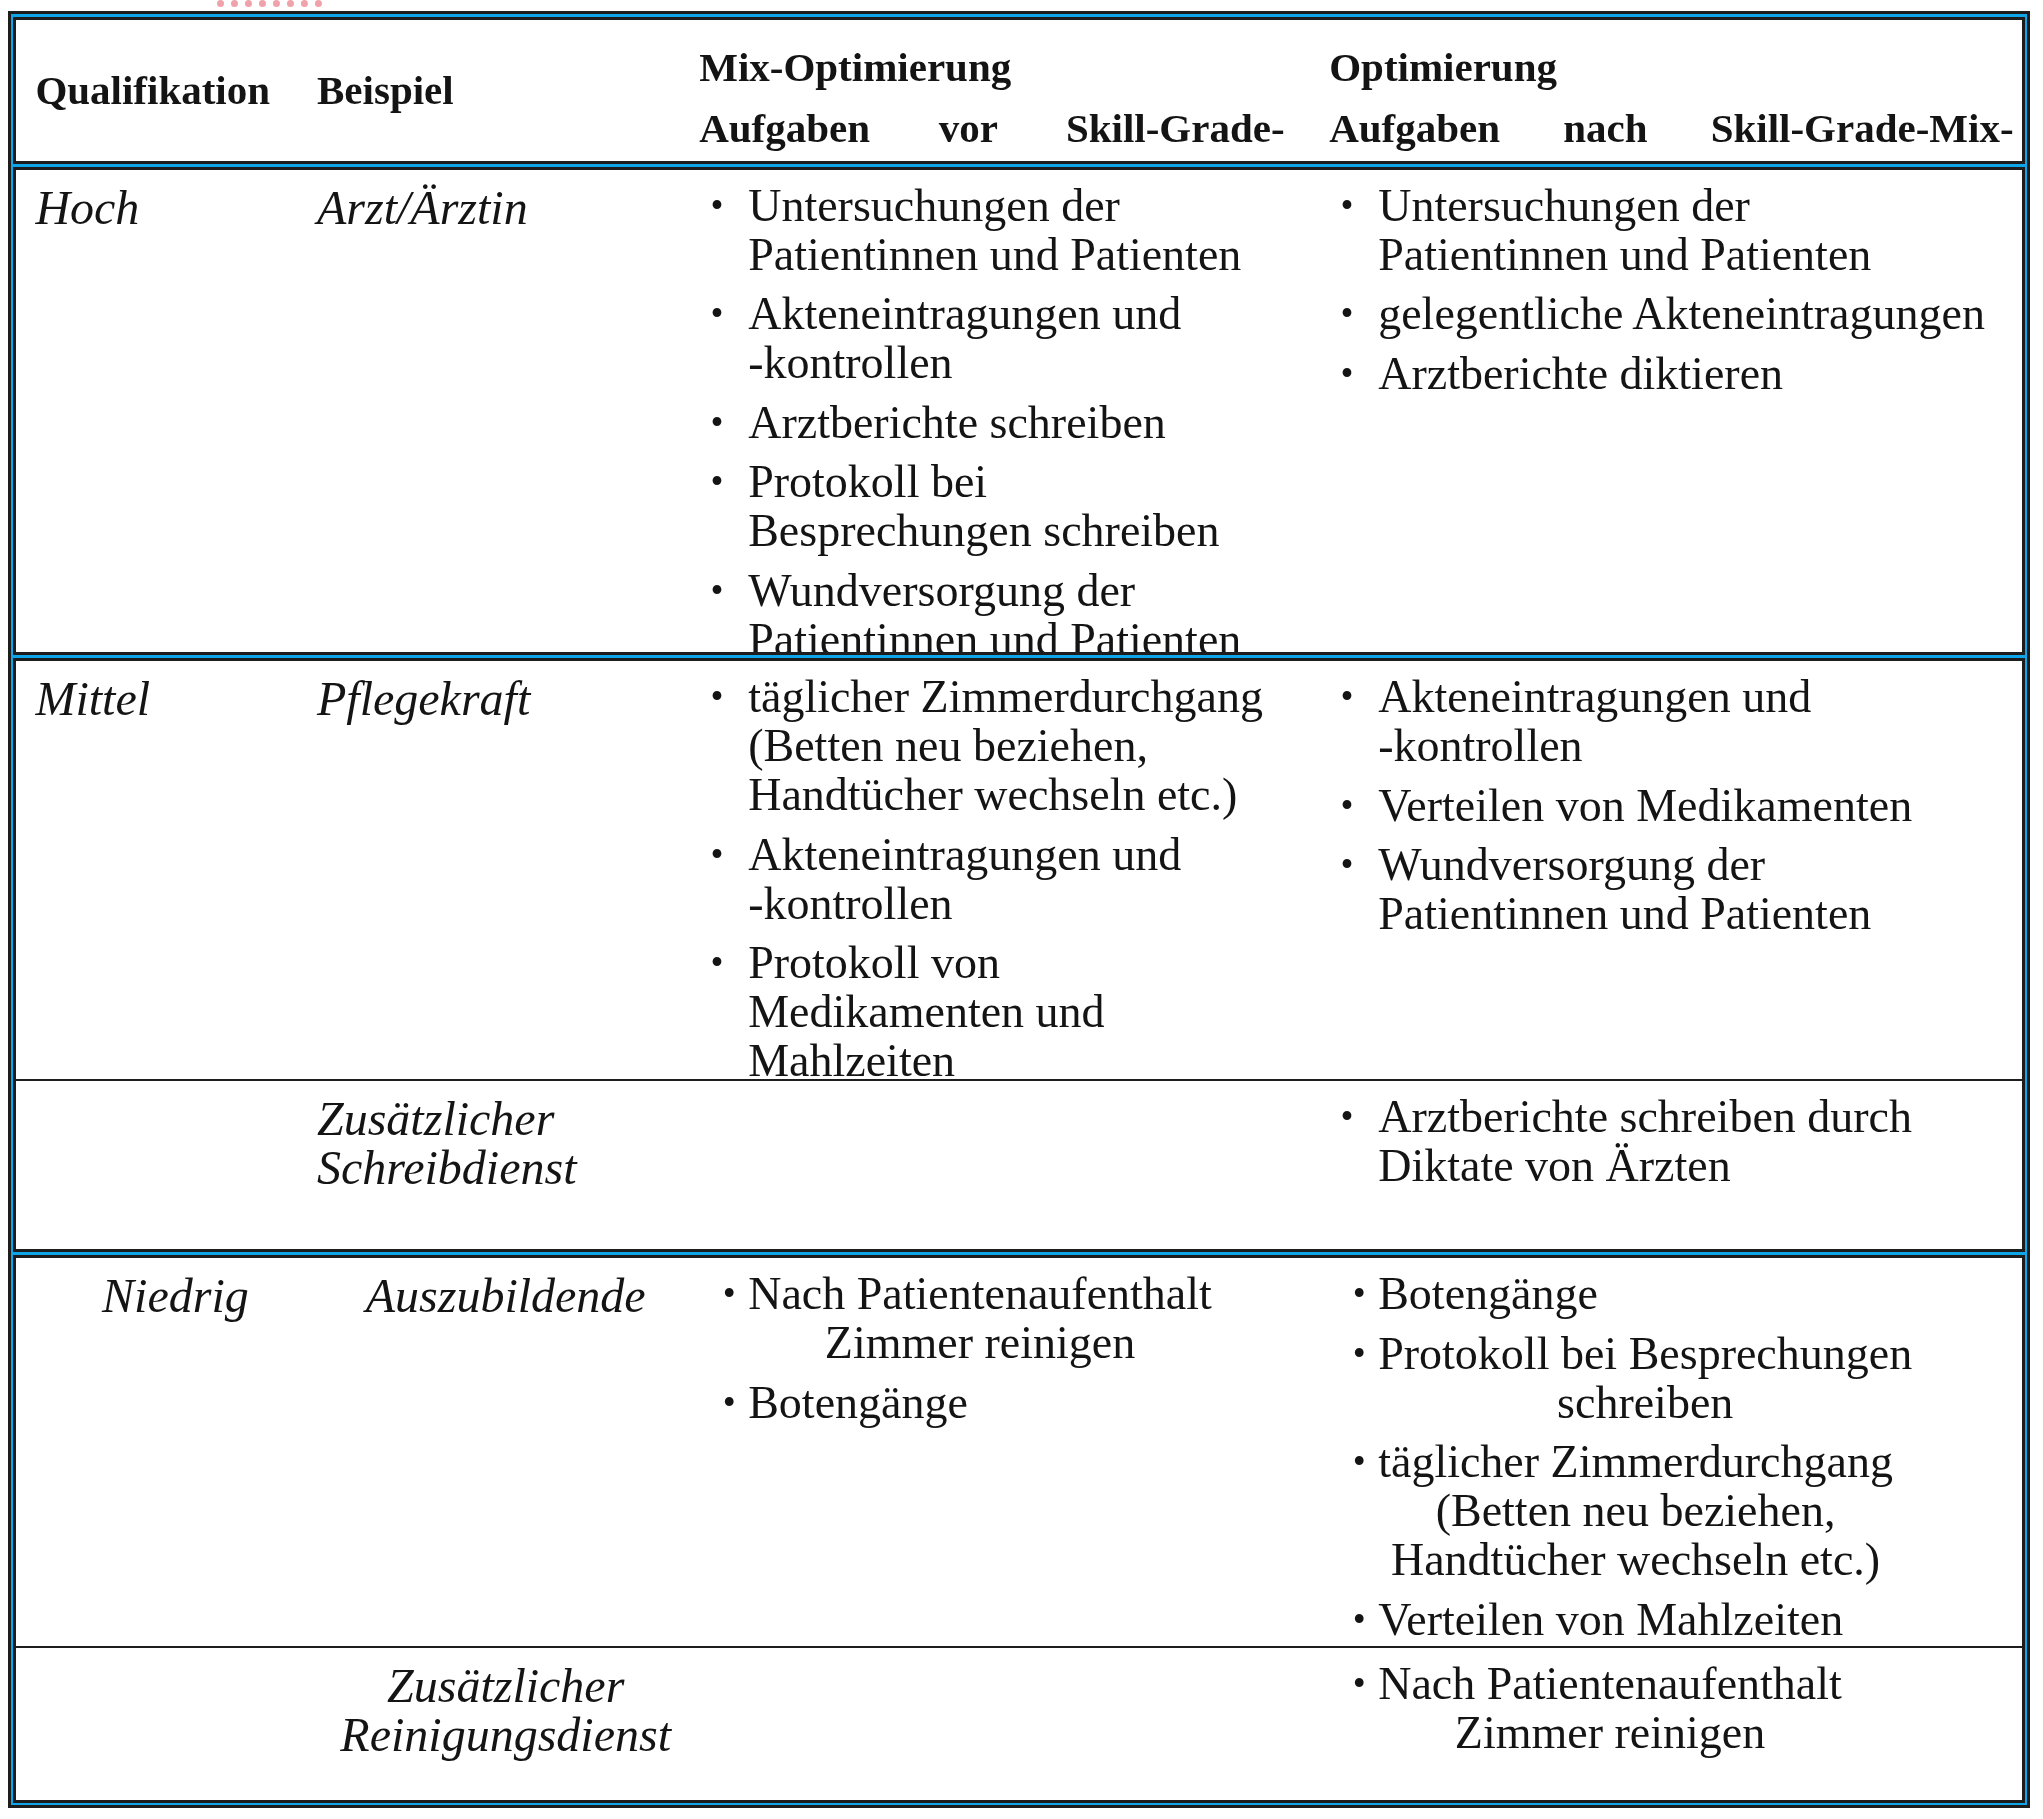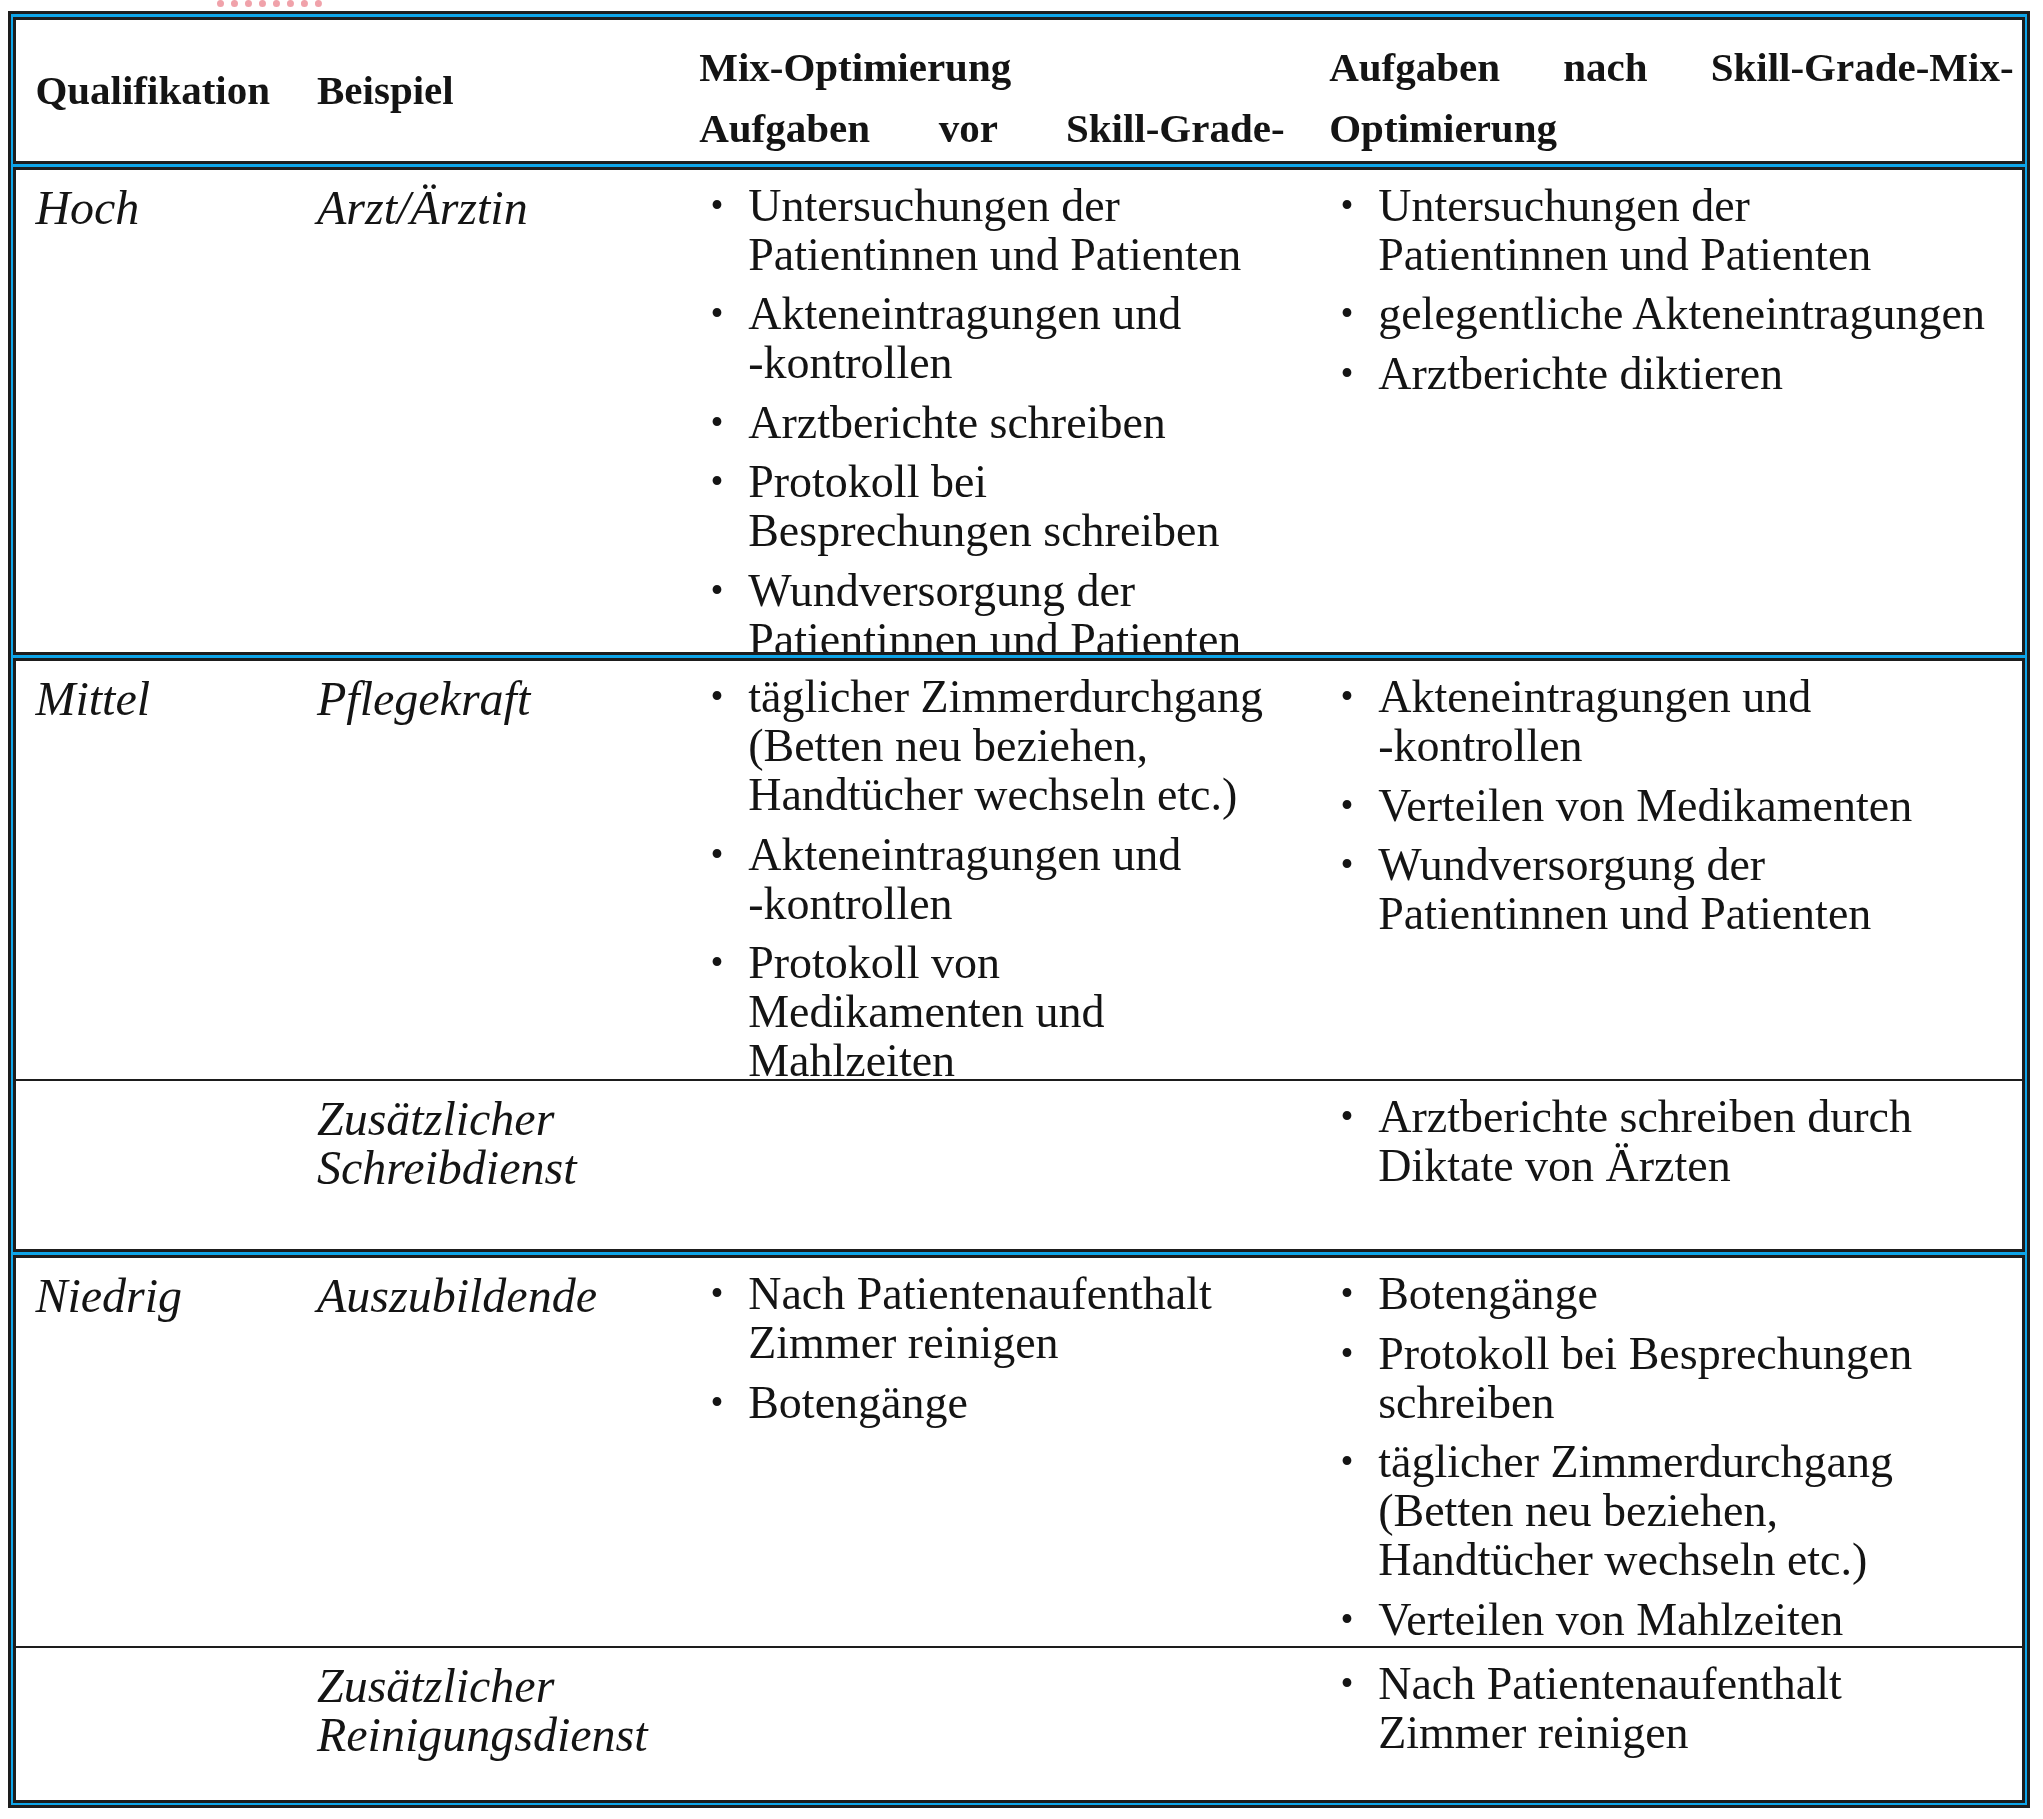--- a/index.html
+++ b/index.html
@@ -43,21 +43,21 @@
   .section {
     box-sizing: border-box;
     border: 3.2px solid #1d1d1d;
     margin: 1.6px 2.4px;
     overflow: hidden;
     background: #ffffff;
   }
   .sec-header  { height: 147px; display: flex; }
   .sec-hoch    { height: 488px; display: flex; }
   .sec-mittel  { height: 594px; display: flex; flex-direction: column; }
-  .sec-niedrig { flex: 1; display: flex; flex-direction: column; }
+  .sec-niedrig { flex: 1; display: flex; flex-direction: column; text-align: center; }
 
   .rowgrid { display: flex; width: 100%; }
   .sec-mittel  .main { height: 418px; overflow: hidden; }
   .sec-niedrig .main { height: 388px; overflow: hidden; }
   .subrow {
     flex: 1;
     border-top: 2.4px solid #1d1d1d;
     overflow: hidden;
   }
 
@@ -124,22 +124,22 @@
       <span class="head-label">Qualifikation</span>
     </div>
     <div class="c2">
       <span class="head-label">Beispiel</span>
     </div>
     <div class="c3">
       <div class="head-label l2">Mix-Optimierung</div>
       <div class="head-label jline l1">Aufgaben vor Skill-Grade-</div>
     </div>
     <div class="c4">
+      <div class="head-label l2">Optimierung</div>
       <div class="head-label jline l1">Aufgaben nach Skill-Grade-Mix-</div>
-      <div class="head-label l2">Optimierung</div>
     </div>
   </div>
 
   <div class="section sec-hoch">
     <div class="c1">
       <span class="body-text">Hoch</span>
     </div>
     <div class="c2">
       <span class="body-text">Arzt/Ärztin</span>
     </div>

